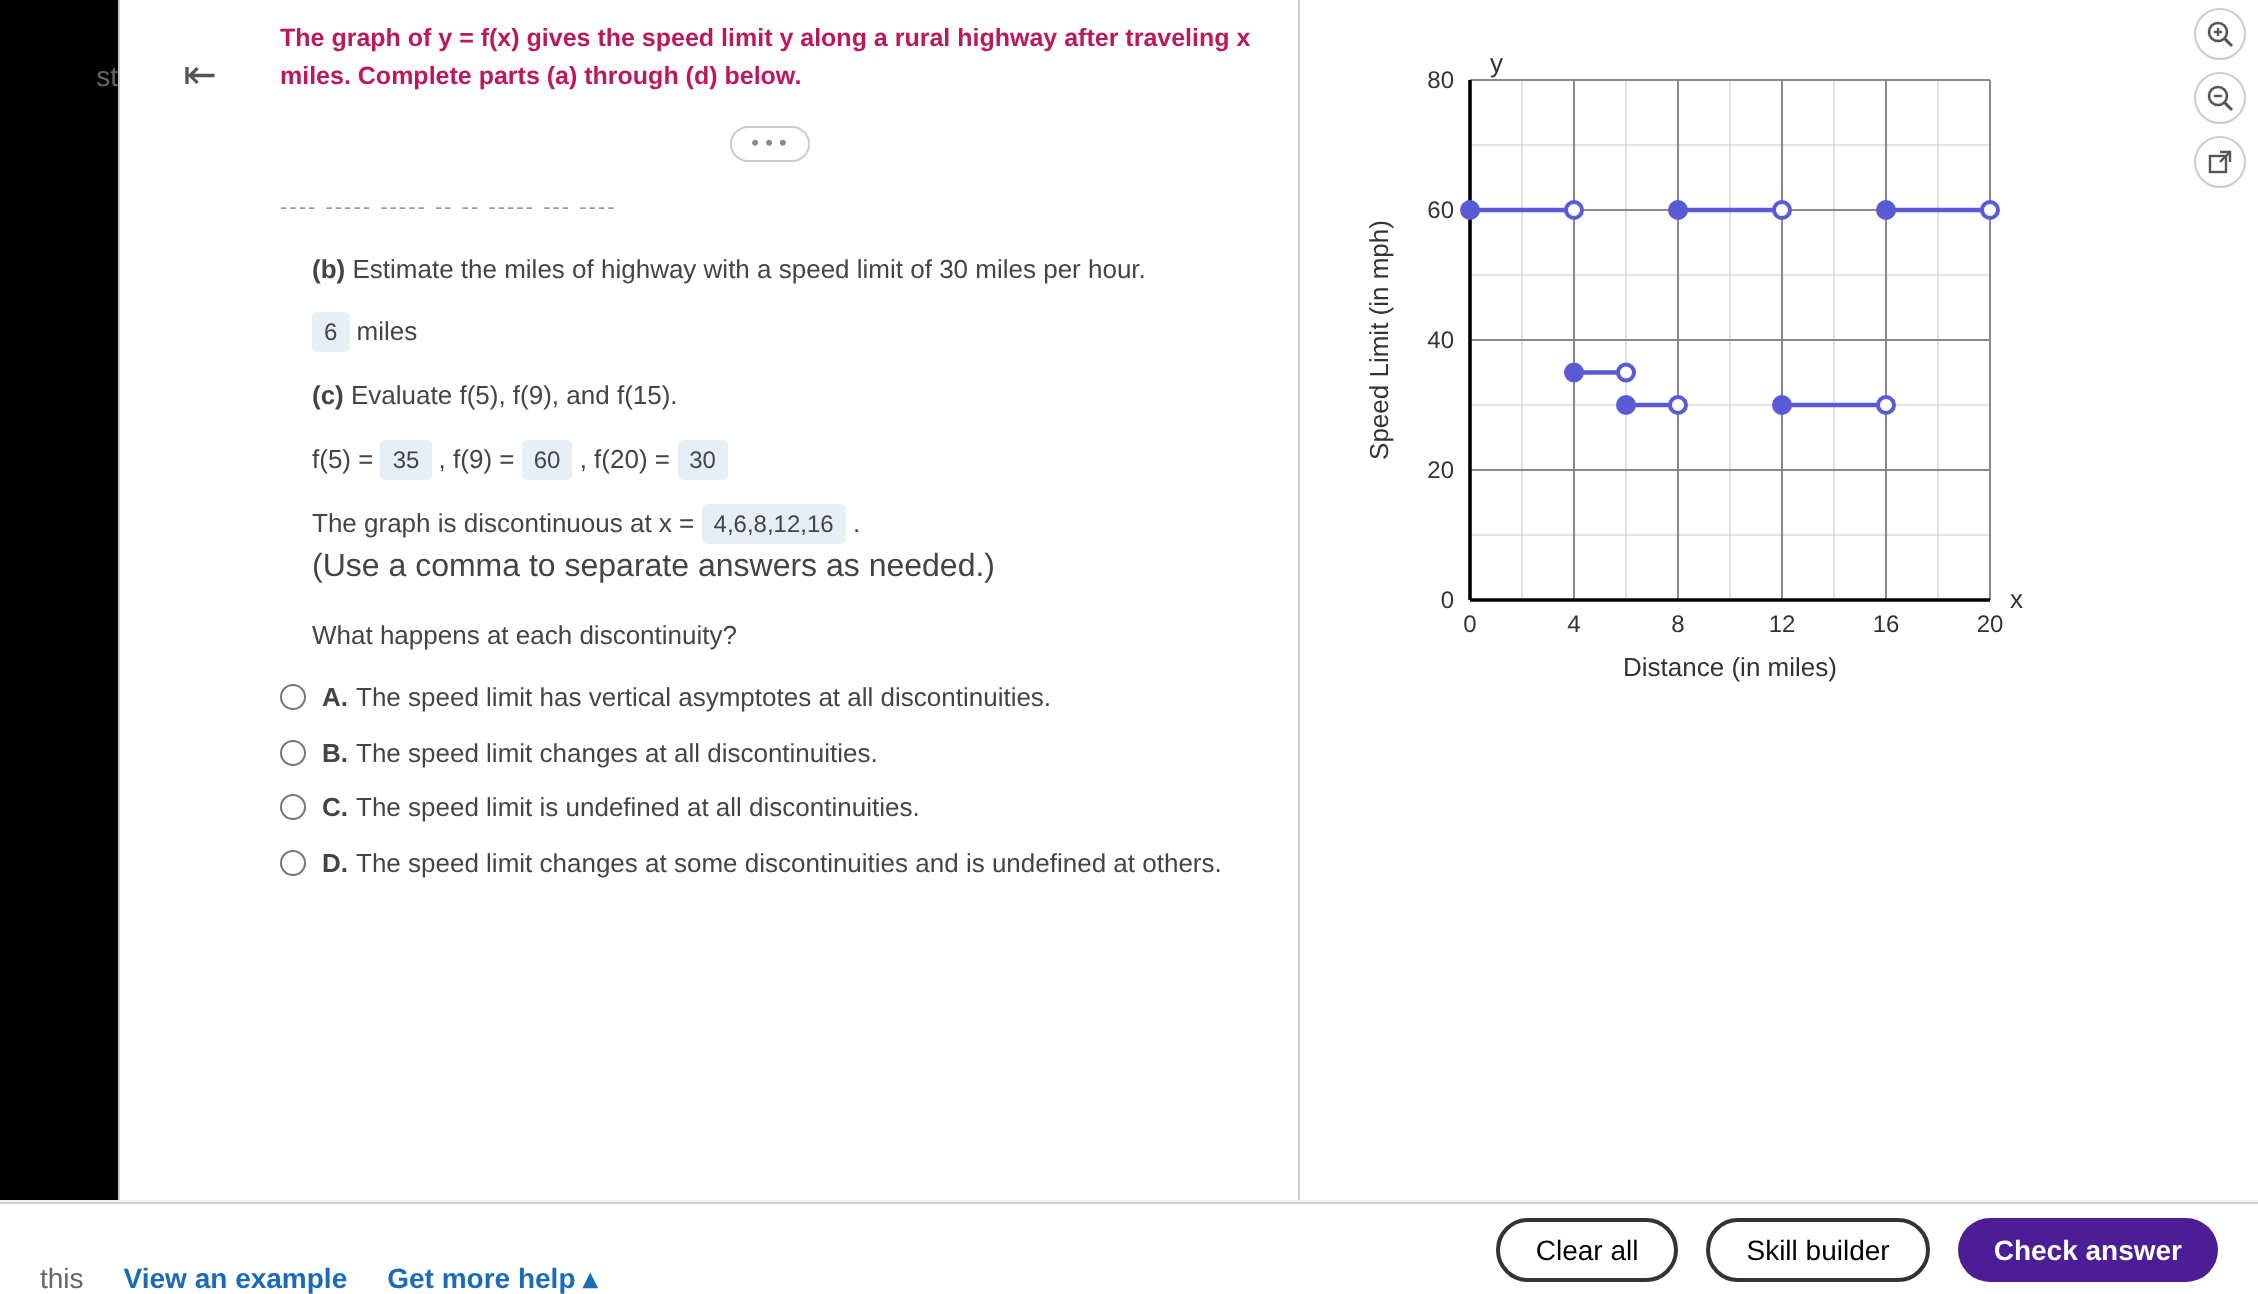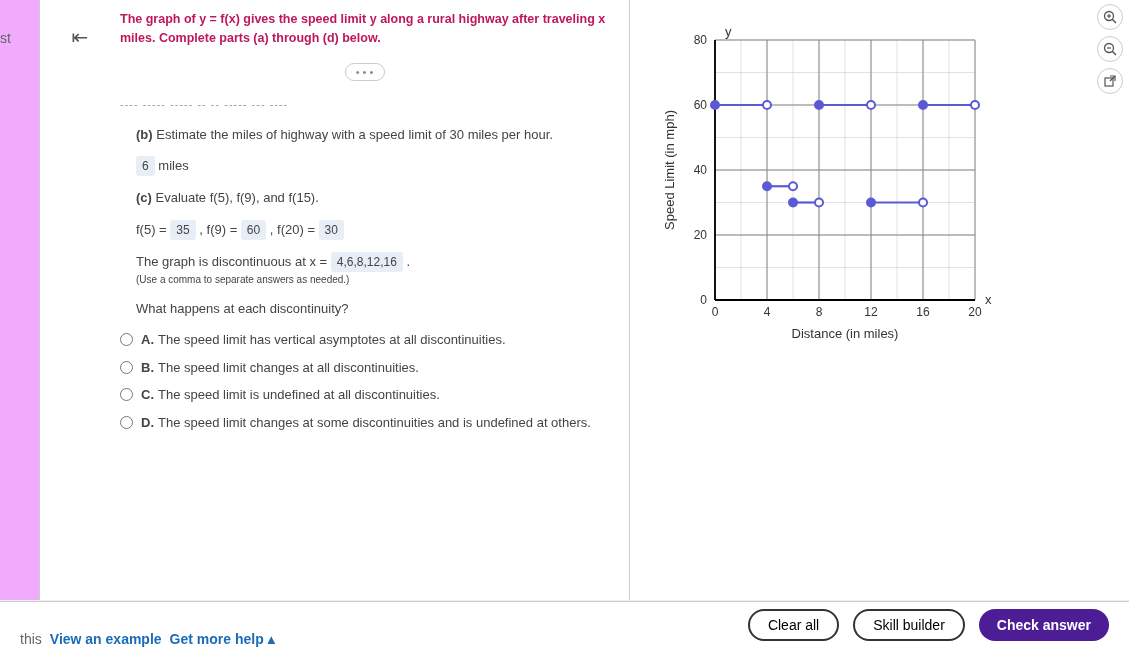--- a/index.html
+++ b/index.html
@@ -1,37 +1,37 @@
 <!DOCTYPE html>
 <html><head>
 <meta charset="utf-8">
 <style>
 * { box-sizing: border-box; margin: 0; padding: 0; }
 body { font-family: Arial, sans-serif; background: #f0f0f0; color: #333; width: 1129px; height: 647px; overflow: hidden; position: relative; }
 .main-container { display: flex; height: 600px; background: #fff; }
-.left-sidebar { width: 40px; background: #f0abfc; border-right: 1px solid #ccc; padding-top: 30px; color: #666; font-size: 14px; text-align: left; }
+.left-sidebar { width: 60px; background: #000000; border-right: 1px solid #ccc; padding-top: 30px; color: #666; font-size: 14px; text-align: right; }
 .collapse-area { width: 80px; display: flex; align-items: flex-start; justify-content: center; padding-top: 25px; }
 .collapse-btn { font-size: 20px; color: #555; cursor: pointer; }
 .content-area { flex: 1; display: flex; }
 .question-panel { width: 510px; padding: 10px 20px 10px 0; font-size: 13px; color: #444; line-height: 1.5; border-right: 1px solid #ccc; }
 .prompt-text { font-weight: bold; color: #be185d; margin-bottom: 15px; font-size: 12.5px; }
 .divider-ellipsis { text-align: center; margin: 10px 0 15px; color: #888; font-size: 11px; border: 1px solid #ccc; border-radius: 10px; width: 40px; margin-left: auto; margin-right: auto; padding: 0 6px; cursor: pointer; }
 .part-label { font-weight: bold; display: inline; }
 .sub-q { margin: 12px 16px; }
 .answer-box { display: inline-block; background: #e8eef5; padding: 1px 6px; border-radius: 3px; font-size: 12px; }
 .options { }
 .option-row { margin: 8px 0; display: flex; align-items: flex-start; gap: 8px; }
 .option-row input { margin-top: 3px; }
 .option-letter { font-weight: bold; margin-right: 4px; }
 .chart-panel { flex: 1; position: relative; padding: 20px 60px 10px 10px; }
 .right-tools { position: absolute; right: 6px; top: 4px; display: flex; flex-direction: column; gap: 6px; }
 .tool-btn { width: 26px; height: 26px; border: 1px solid #ccc; border-radius: 50%; display: flex; align-items: center; justify-content: center; background: #fff; font-size: 14px; color: #555; cursor: pointer; }
 .chart-wrap { width: 340px; height: 330px; position: relative; margin-left: 20px; }
 .footer { position: absolute; bottom: 0; left: 0; right: 0; height: 46px; border-top: 1px solid #ccc; background: #fff; display: flex; align-items: center; padding: 0 20px; gap: 20px; }
-.footer-left { display: flex; gap: 8px; font-size: 14px; color: #1a6bb8; font-weight: bold; margin-top: 28px; }
+.footer-left { display: flex; gap: 20px; font-size: 14px; color: #1a6bb8; font-weight: bold; margin-top: 28px; }
 .footer-left span { cursor: pointer; }
 .footer-right { margin-left: auto; display: flex; gap: 14px; }
 .pill-btn { padding: 6px 18px; border-radius: 18px; border: 2px solid #333; background: #fff; font-size: 14px; font-weight: normal; cursor: pointer; }
 .check-btn { padding: 7px 18px; border-radius: 18px; border: none; background: #4c1d95; color: #fff; font-size: 14px; font-weight: bold; cursor: pointer; }
 svg text { font-family: Arial, sans-serif; }
 .truncated-prev { color: #999; font-size: 11px; letter-spacing: 1px; margin-bottom: 12px; }
 </style>
 </head>
 <body>
 
@@ -57,21 +57,21 @@
 
       <div class="sub-q">
         <span class="part-label">(c)</span><span> Evaluate f(5), f(9), and f(15).</span>
       </div>
       <div class="sub-q">
         <span>f(5) = </span><span class="answer-box">35</span><span> , f(9) = </span><span class="answer-box">60</span><span> , f(20) = </span><span class="answer-box">30</span>
       </div>
 
       <div class="sub-q">
         <span>The graph is discontinuous at x = </span><span class="answer-box">4,6,8,12,16</span><span> .</span>
-        <div style="font-size:10px;">(Use a comma to separate answers as needed.)</div>
+        <div style="font-size:16px;">(Use a comma to separate answers as needed.)</div>
       </div>
 
       <div class="sub-q">What happens at each discontinuity?</div>
 
       <div class="options">
         <div class="option-row">
           <input type="radio" name="opt" style="">
           <span><span class="option-letter">A.</span><span>The speed limit has vertical asymptotes at all discontinuities.</span></span>
         </div>
         <div class="option-row">

